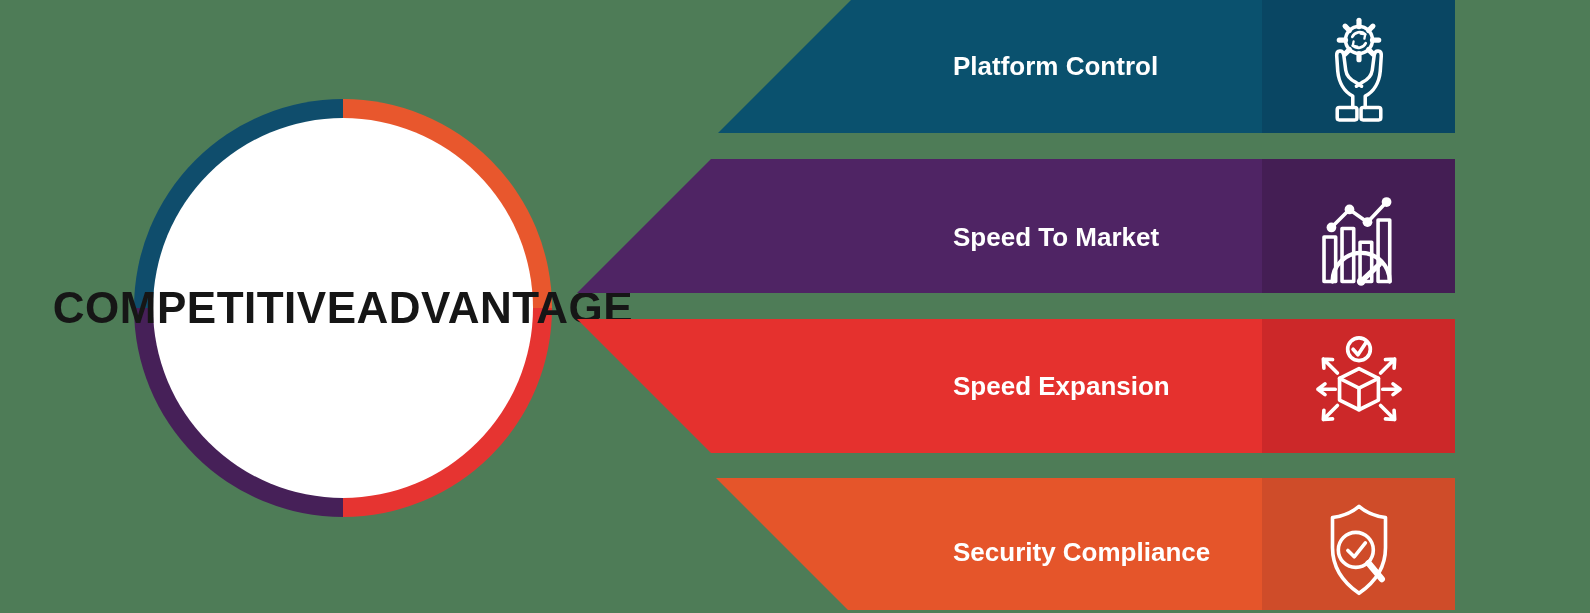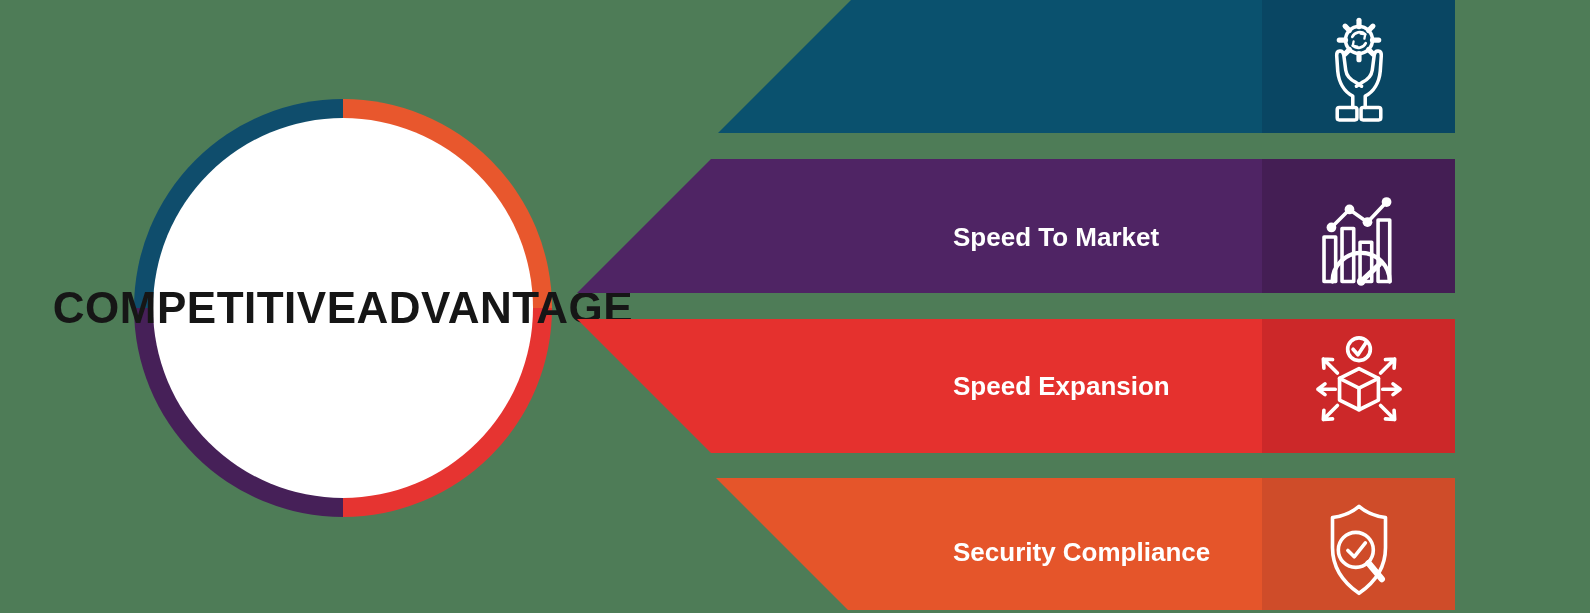--- a/index.html
+++ b/index.html
@@ -49,20 +49,21 @@
 
   <div class="circle-ring" style="background: conic-gradient(rgb(232, 87, 45) 0deg, rgb(232, 87, 45) 25%, rgb(230, 52, 49) 25%, rgb(230, 52, 49) 50%, rgb(70, 32, 88) 50%, rgb(70, 32, 88) 75%, rgb(15, 77, 108) 75%, rgb(15, 77, 108) 100%);">
     <div class="circle-inner">
       <div class="circle-title">COMPETITIVE</div>
       <div class="circle-title">ADVANTAGE</div>
     </div>
   </div>
 
   <div class="bar bar1">
     <div class="fill" style="background-color: rgb(10, 81, 110);"></div>
+    <span class="label">Platform Control</span>
     <div class="icon-box" style="background-color: rgb(9, 70, 99);">
       <svg width="104" height="112" viewBox="0 0 100 108" fill="none" stroke="#ffffff" stroke-width="3.4" stroke-linecap="round" stroke-linejoin="round">
 
         <circle cx="50" cy="28" r="13"></circle>
         <g stroke-width="5">
           <line x1="63" y1="28" x2="69" y2="28"></line>
             <line x1="31" y1="28" x2="37" y2="28"></line>
           <line x1="50" y1="9" x2="50" y2="15"></line>
             <line x1="50" y1="41" x2="50" y2="47"></line>
           <line x1="59.2" y1="18.8" x2="63.4" y2="14.6"></line>

